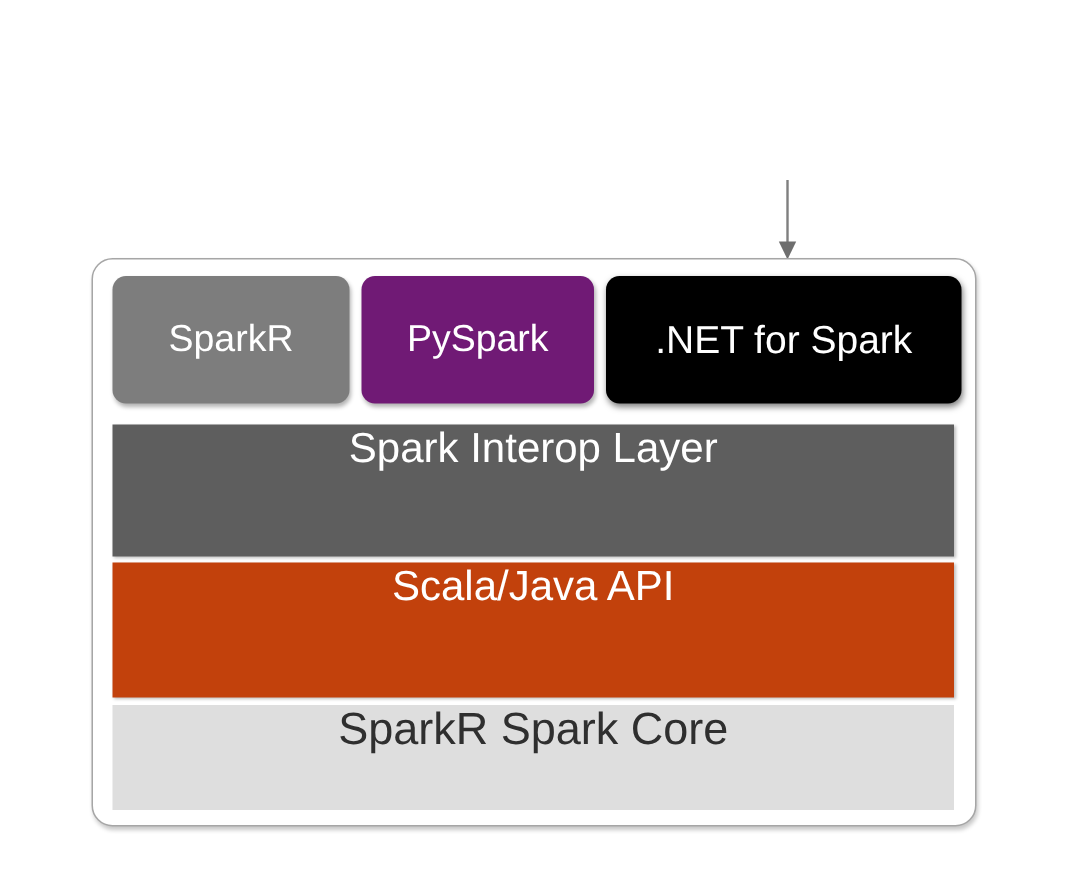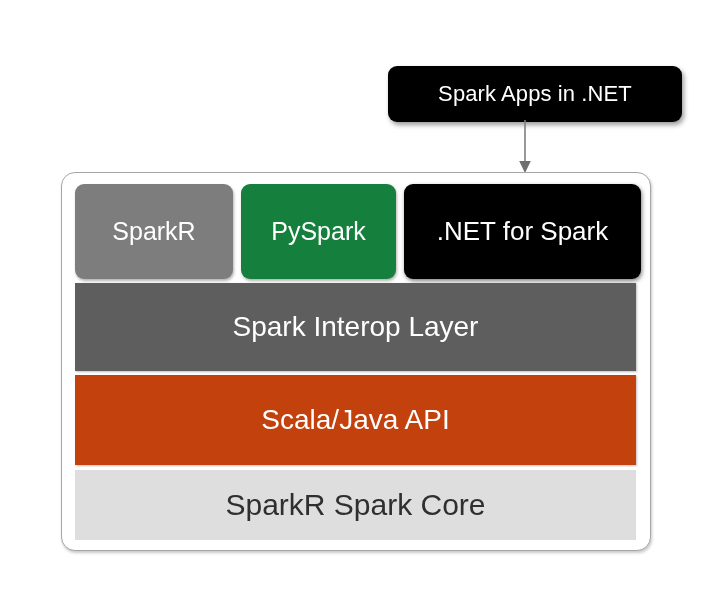--- a/index.html
+++ b/index.html
@@ -64,46 +64,46 @@
   #lang-row {
     position: absolute;
     left: 13px;
     top: 11px;
     width: 566px;
     height: 95px;
   }
   .lang-box {
     position: absolute;
     top: 0;
-    height: 95px;
+    height: 85px;
     border-radius: 9px;
     display: flex;
     align-items: center;
     justify-content: center;
     box-shadow: 1px 2px 3px rgba(0,0,0,0.30);
     box-sizing: border-box;
   }
   .lang-box .label {
     color: #ffffff;
     font-size: 25px;
     white-space: nowrap;
   }
   #lang-sparkr  { left: 0px;   width: 158px; background: #7d7d7d; }
-  #lang-pyspark { left: 166px; width: 155px; background: #15803d; }
+  #lang-pyspark { left: 166px; width: 155px; background: #701a75; }
   #lang-dotnet  { left: 329px; width: 237px; background: #000000;
                   box-shadow: 1px 2px 4px rgba(0,0,0,0.50); }
   #lang-dotnet .label { font-size: 26px; }
 
   
   .layer {
     position: absolute;
     left: 13px;
     width: 561px;
     display: flex;
-    align-items: center;
+    align-items: flex-start;
     justify-content: center;
     box-sizing: border-box;
   }
   .layer .label { white-space: nowrap; }
 
   #layer-interop {
     top: 110px;
     height: 88px;
     background: #5e5e5e;
     box-shadow: 1px 1px 2px rgba(0,0,0,0.25);
@@ -123,23 +123,20 @@
     height: 70px;
     background: #dedede;
   }
   #layer-core .label { color: #2f2f2f; font-size: 30px; }
 </style>
 </head>
 <body>
 
 <div id="canvas">
 
-  <div id="callout">
-    <span class="label">Spark Apps in .NET</span>
-  </div>
 
   <div id="connector">
     <svg width="40" height="55" viewBox="0 0 40 55" xmlns="http://www.w3.org/2000/svg">
       <line x1="20" y1="0" x2="20" y2="44" stroke="#7f7f7f" stroke-width="1.6"></line>
       <polygon points="20,53 14.2,41 25.8,41" fill="#6e6e6e"></polygon>
     </svg>
   </div>
 
   <div id="stack">
 

